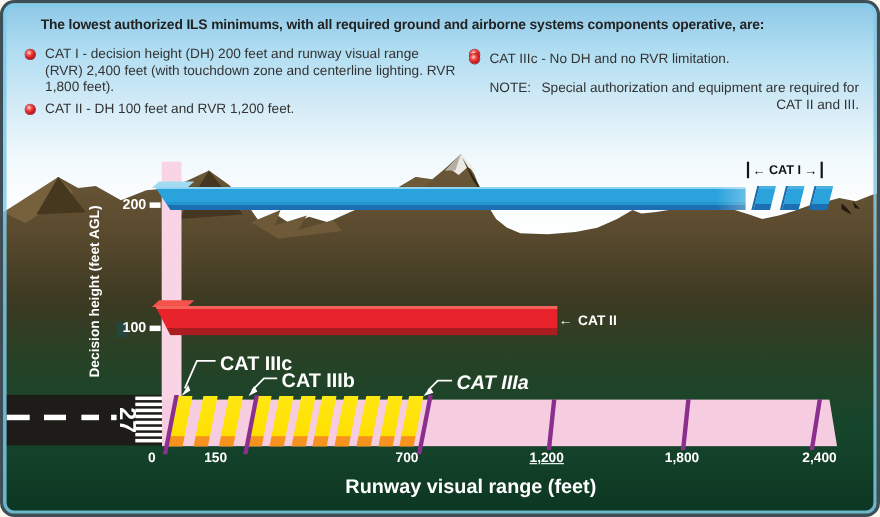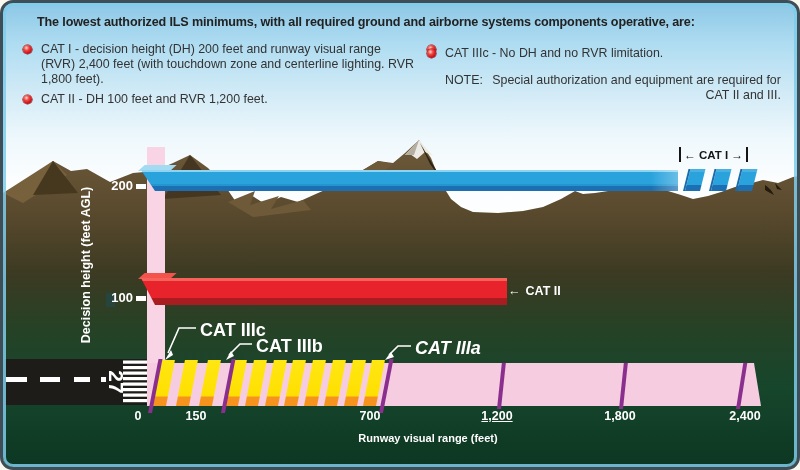--- a/index.html
+++ b/index.html
@@ -51,21 +51,21 @@
   .bevel-red{position:absolute;left:135px;top:270px;width:32px;height:6px;background:#f4534b;
     transform:skewX(-48deg);transform-origin:0 100%;z-index:4;}
 
   .wlabel{position:absolute;color:#fff;font-weight:700;font-size:18px;z-index:7;white-space:nowrap;}
   .ytick-dash{position:absolute;left:133px;width:10px;height:5px;background:#fff;z-index:7;}
   .ytick-num{position:absolute;left:96px;width:34px;text-align:right;color:#fff;font-weight:700;font-size:13px;z-index:7;}
   .num-box{position:absolute;left:103px;top:290px;width:9px;height:14px;background:#27453f;z-index:6;}
   .yaxis-title{position:absolute;left:-26px;top:254px;width:220px;height:16px;text-align:center;
     transform:rotate(-90deg);color:#fff;font-weight:700;font-size:12.5px;z-index:7;}
   .xtick{position:absolute;top:406px;transform:translateX(-50%);color:#fff;font-weight:700;font-size:12.5px;z-index:7;}
-  .xaxis-title{position:absolute;left:425px;top:429px;transform:translateX(-50%);color:#fff;font-weight:700;font-size:11px;z-index:7;white-space:nowrap;}
+  .xaxis-title{position:absolute;left:425px;top:429px;transform:translateX(-50%);color:#fff;font-weight:700;font-size:18px;z-index:7;white-space:nowrap;}
 
   .dim{position:absolute;left:676px;top:144px;display:flex;align-items:center;gap:3px;z-index:7;color:#141414;font-weight:700;font-size:11.5px;}
   .dim .endbar{width:2px;height:15px;background:#141414;}
   .dim .arr{font-size:12px;line-height:1;}
   .catii{position:absolute;left:505px;top:281px;display:flex;align-items:center;gap:5px;z-index:7;color:#fff;font-weight:700;font-size:12.5px;}
 </style>
 </head>
 <body>
 
 <div class="figure">

